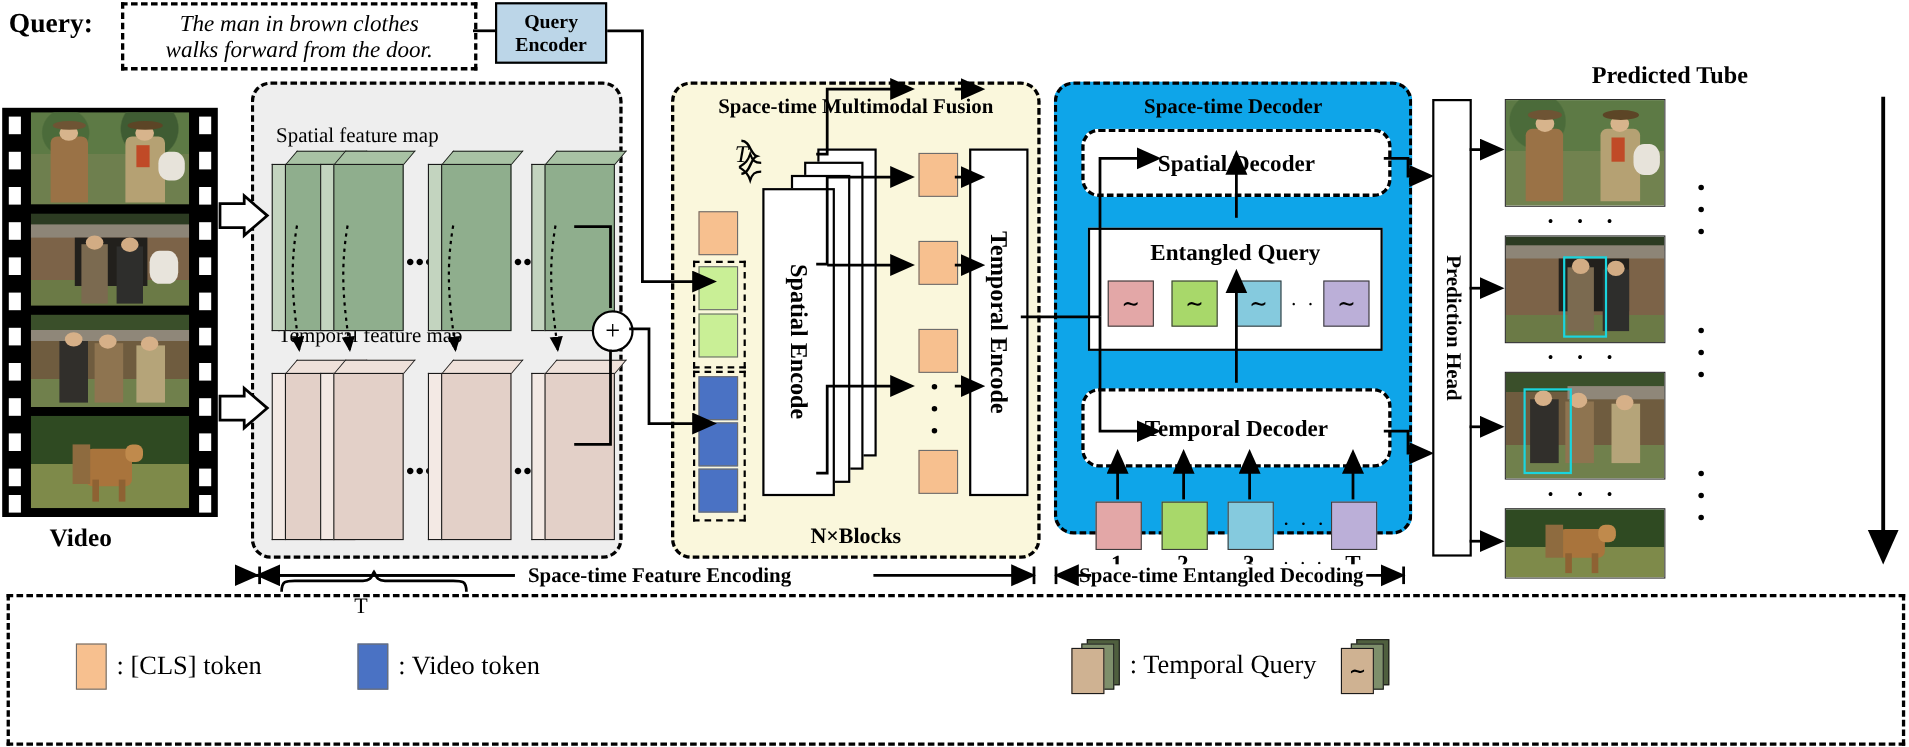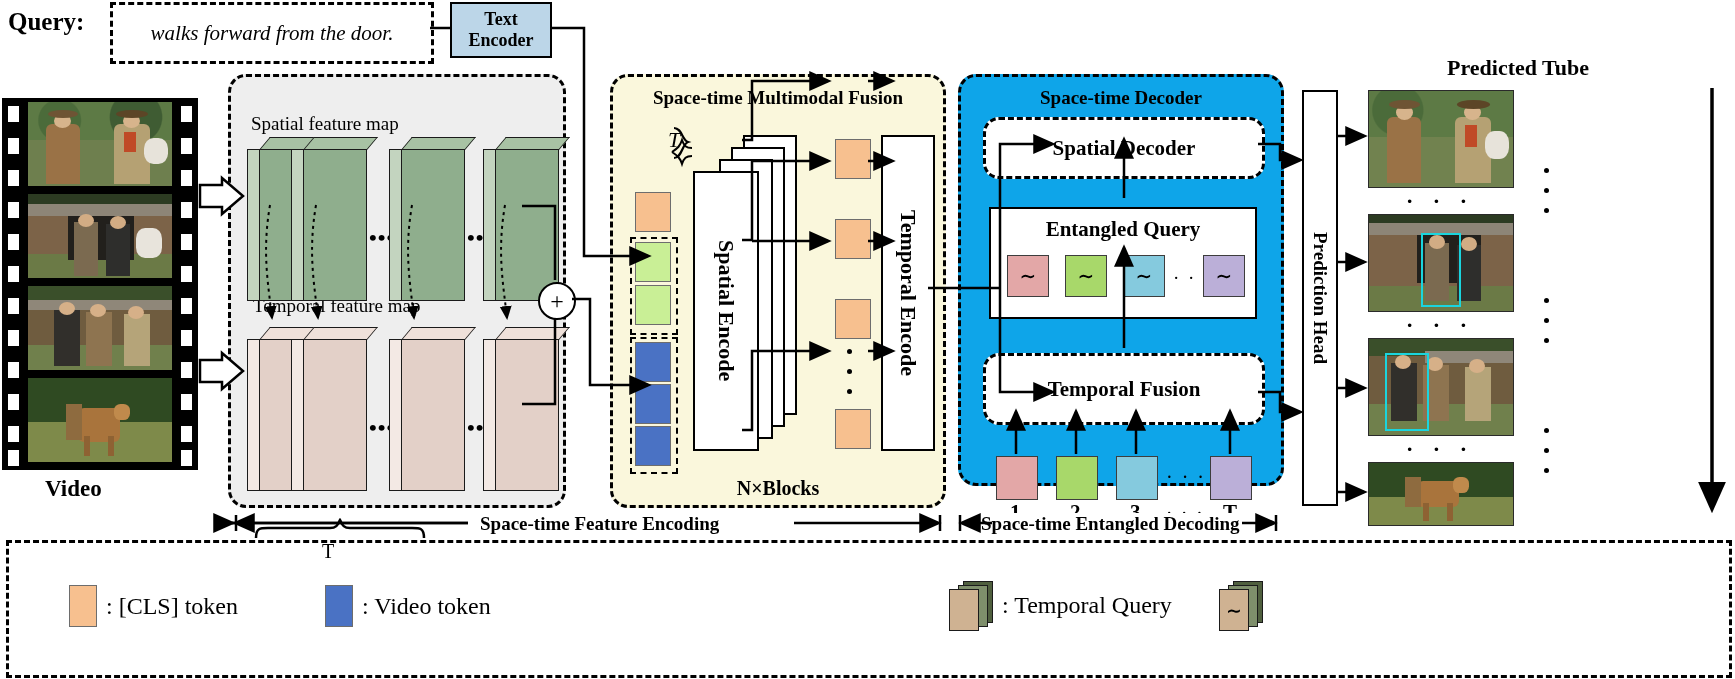--- a/index.html
+++ b/index.html
@@ -89,27 +89,28 @@
   .scene{position:absolute;left:0;top:0;width:100%;height:100%;}
   .bbox{position:absolute;border:2.5px solid #1ad5de;}
 </style>
 </head>
 <body>
 
 <div class="abs" id="query-label">Query:</div>
 
 <div class="abs" id="query-box">
   <div>
+    <div>The man in brown clothes</div>
     <div>walks forward from the door.</div>
   </div>
 </div>
 
 <div class="abs ctr" id="text-encoder">
   <div>
-    <div>Text</div>
+    <div>Query</div>
     <div>Encoder</div>
   </div>
 </div>
 
 <div class="abs" id="film">
   <div class="perf" style="left:6px;top:8px"></div>
     <div class="perf" style="left:6px;top:40px"></div>
   <div class="perf" style="left:6px;top:72px"></div>
     <div class="perf" style="left:6px;top:104px"></div>
   <div class="perf" style="left:6px;top:136px"></div>
@@ -296,21 +297,21 @@
     <div class="chip c-blue" style="left:132px;top:46px;width:40px;height:40px;">
         <span>∼</span>
       </div>
     <div style="position:absolute;left:182px;top:58px;font-size:19px;letter-spacing:2px;">· · ·</div>
     <div class="chip c-purple" style="left:212px;top:46px;width:40px;height:40px;">
         <span>∼</span>
       </div>
   </div>
 
   <div class="rbox ctr" style="left:22px;top:276px;width:276px;height:66px;font-size:21px;font-weight:bold;">
-    <span>Temporal Fusion</span>
+    <span>Temporal Decoder</span>
   </div>
 </div>
 
 <div class="chip c-pink" style="left:996px;top:456px;width:40px;height:42px;"></div>
 <div class="chip c-green" style="left:1056px;top:456px;width:40px;height:42px;"></div>
 <div class="chip c-blue" style="left:1116px;top:456px;width:40px;height:42px;"></div>
 <div class="abs" style="left:1166px;top:466px;font-size:20px;letter-spacing:2px;">· · ·</div>
 <div class="chip c-purple" style="left:1210px;top:456px;width:40px;height:42px;"></div>
 
 <div class="abs bold" style="left:1010px;top:500px;font-size:21px;">1</div>
@@ -474,21 +475,21 @@
 
 <div class="abs" id="legend">
   <div class="lg-item" style="left:60px;top:42px;">
     <span class="lg-sw" style="background:#f7c08f"></span>
     <span>: [CLS] token</span>
   </div>
   <div class="lg-item" style="left:316px;top:42px;">
     <span class="lg-sw" style="background:#4a72c4"></span>
     <span>: Video token</span>
   </div>
-  <div class="lg-item" style="left:900px;top:38px;padding-left:40px;">
+  <div class="lg-item" style="left:925px;top:38px;padding-left:40px;">
     <span class="lg-stack">
       <i style="left:14px;top:0;background:#4f5f3e"></i>
       <i style="left:9px;top:4px;background:#7e8f6b"></i>
       <i style="left:0;top:8px;background:#cfb292"></i>
     </span>
     <span>: Temporal Query</span>
   </div>
   <div class="lg-item" style="left:1210px;top:38px;">
     <span class="lg-stack">
       <i style="left:14px;top:0;background:#4f5f3e"></i>

